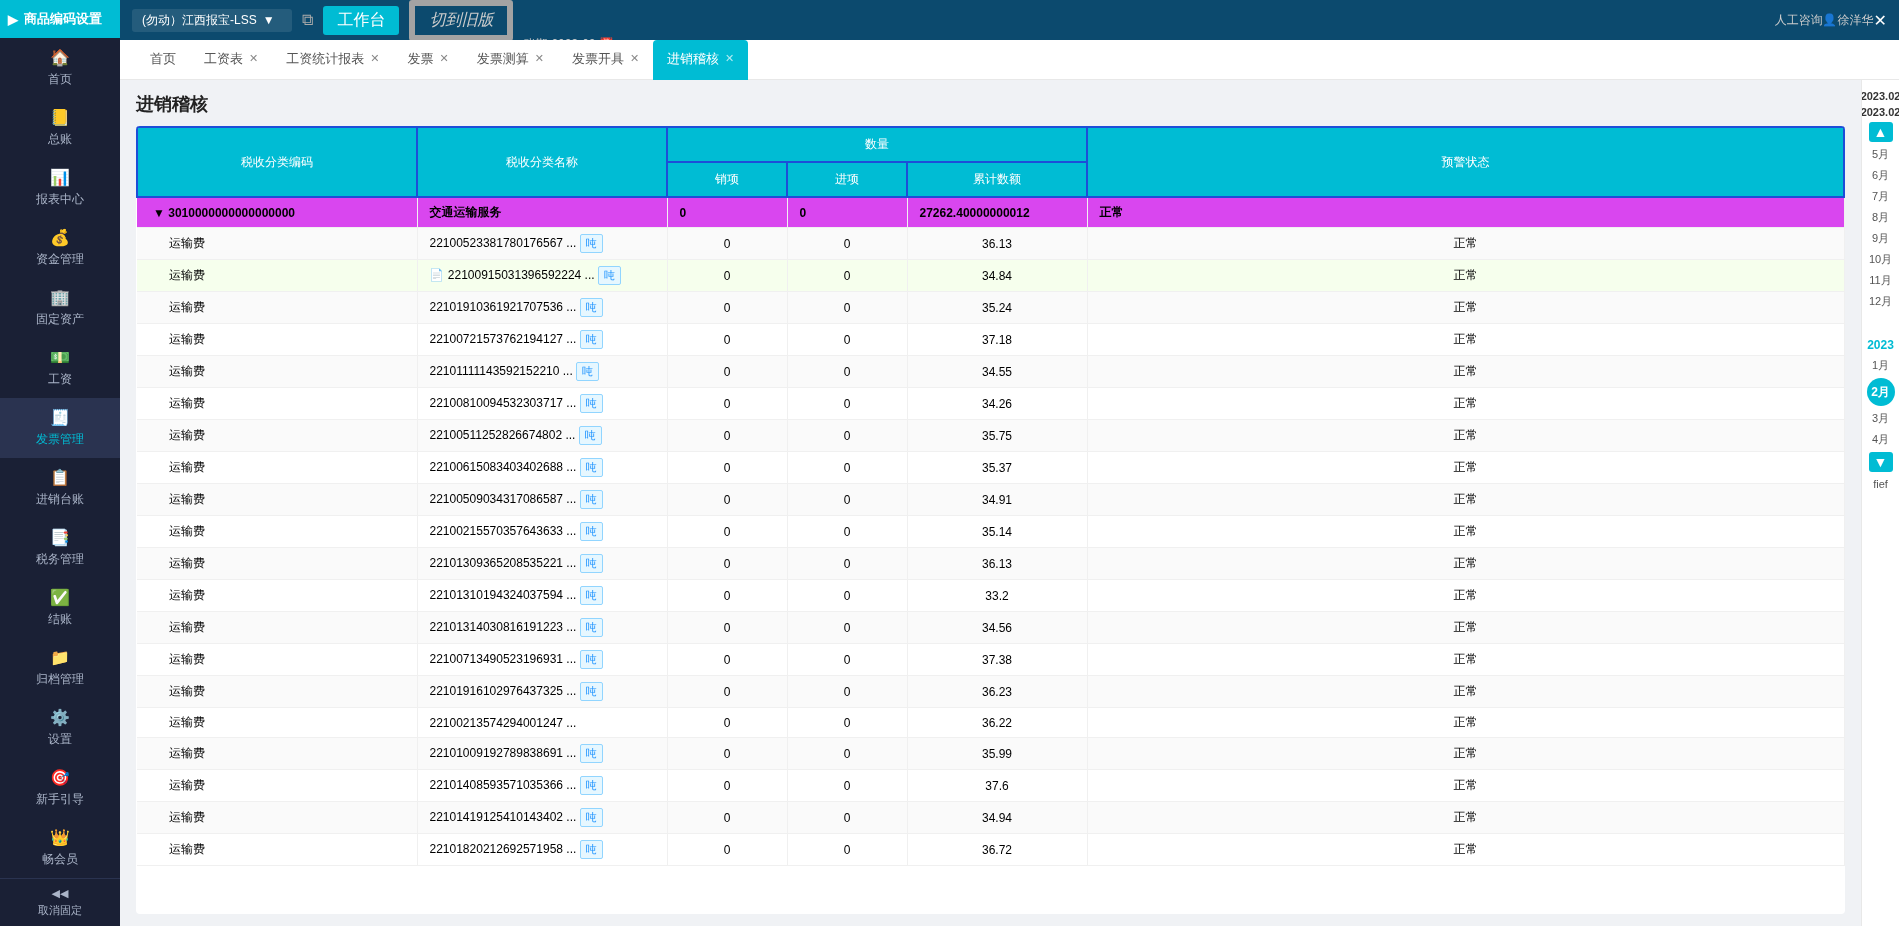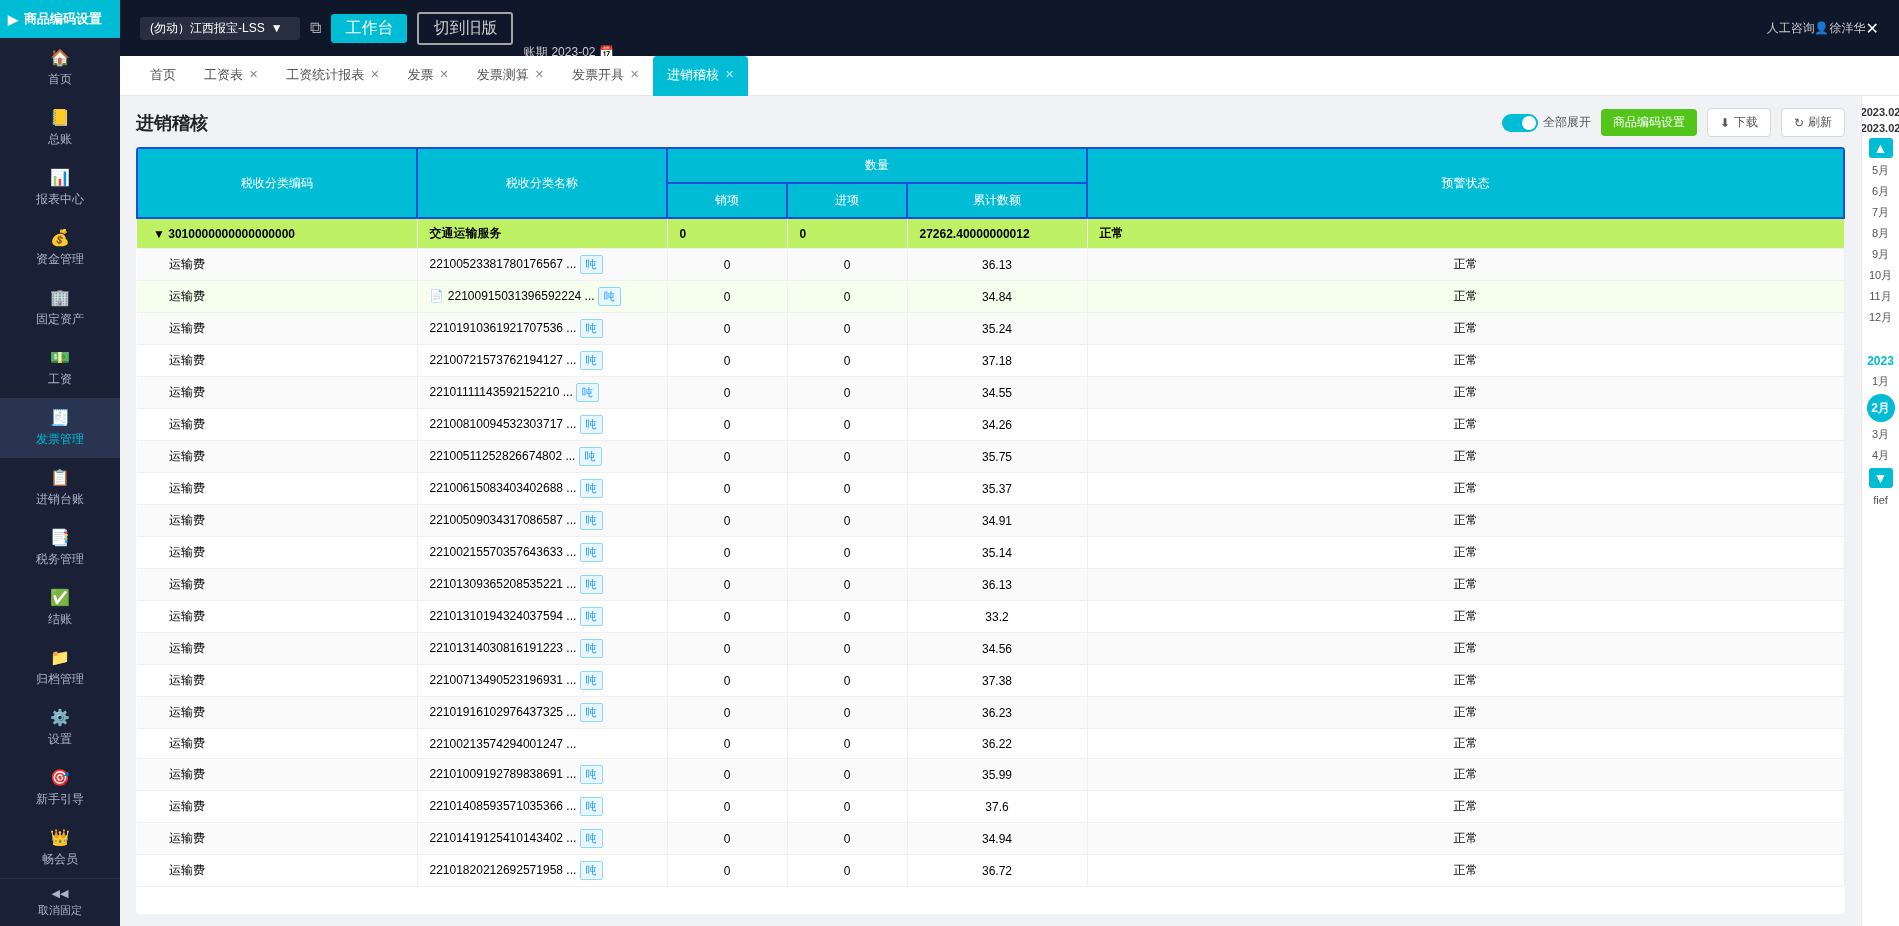--- a/index.html
+++ b/index.html
@@ -54,25 +54,25 @@
     
     .main-area {
       flex: 1;
       display: flex;
       flex-direction: column;
       overflow: hidden;
     }
 
     
     .top-bar {
-      background: #0f172a;
-      height: 56px;
-      display: flex;
-      align-items: center;
-      padding: 0 20px;
+      background: #0c4a6e;
+      height: 40px;
+      display: flex;
+      align-items: center;
+      padding: 0 12px;
       gap: 10px;
       flex-shrink: 0;
     }
     .top-bar-company {
       background: rgba(255,255,255,0.1);
       color: white;
       padding: 3px 10px;
       border-radius: 3px;
       font-size: 12px;
       display: flex;
@@ -85,22 +85,23 @@
       background: #00bcd4;
       color: white;
       border: none;
       padding: 4px 14px;
       border-radius: 3px;
       cursor: pointer;
       font-size: 16px;
     }
     .top-bar-btn.outline {
       background: transparent;
-      border: 2px solid #a3a3a3;
+      border: 6px solid #a3a3a3;
       color: #ccc;
+      font-style: italic;
     }
     .top-bar-period {
       color: #ccc;
       font-size: 12px;
       display: flex;
       align-items: center;
       gap: 4px;
       margin-top: 48px;
     }
     .top-bar-right {
@@ -249,21 +250,21 @@
     tbody tr td {
       padding: 6px 12px;
       border-bottom: 1px solid #f0f0f0;
       border-right: 1px solid #f0f0f0;
       text-align: center;
       white-space: nowrap;
     }
     tbody tr:nth-child(even) { background: #fafafa; }
     tbody tr.highlighted { background: #f6ffed; }
     tbody tr.category-row td {
-      background: #bef264;
+      background: #d946ef;
       font-weight: bold;
       text-align: left;
     }
     td.left { text-align: left; }
 
     .tag-blue {
       display: inline-block;
       background: #e6f7ff;
       color: #1890ff;
       border: 1px solid #91d5ff;
@@ -446,35 +447,20 @@
       <span>进销稽核</span>
       <span class="tab-close">✕</span>
     </div>
   </div>
 
   <div class="content-area">
     <div class="page-content">
 
       <div class="page-header">
         <h2 class="page-title">进销稽核</h2>
-        <div class="page-actions">
-          <div class="toggle-wrap">
-            <div class="toggle"></div>
-            <span>全部展开</span>
-          </div>
-          <button class="action-btn">商品编码设置</button>
-          <button class="action-btn icon-btn">
-            <span>⬇</span>
-            <span>下载</span>
-          </button>
-          <button class="action-btn icon-btn">
-            <span>↻</span>
-            <span>刷新</span>
-          </button>
-        </div>
       </div>
 
       <div class="table-container">
         <table>
           <thead>
             <tr>
               <th rowspan="2" style="width:280px;">税收分类编码</th>
               <th rowspan="2" style="width:250px;">税收分类名称</th>
               <th colspan="3">数量</th>
               <th rowspan="2" style="min-width:150px;">预警状态</th>

